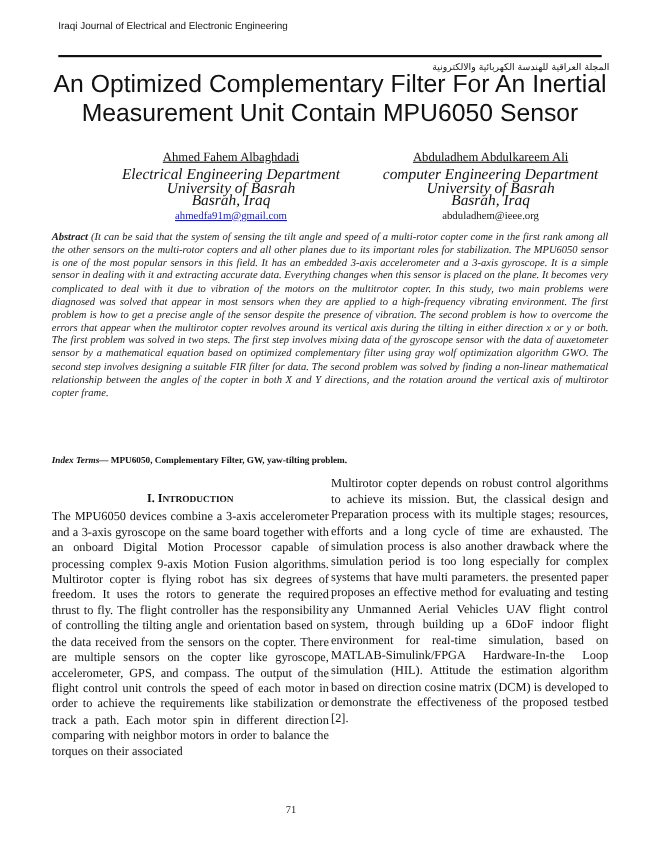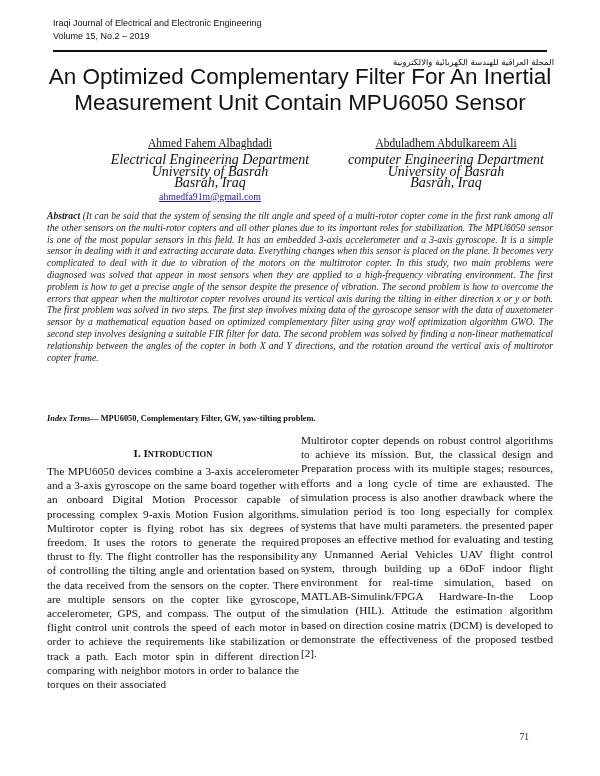--- a/index.html
+++ b/index.html
@@ -19,28 +19,27 @@
   .abstract .label { font-weight: bold; }
   .index { position: absolute; left: 47px; top: 413px; font-family: "Liberation Serif", serif; font-size: 8.4px; line-height: 11px; color: #111; }
   .index .label { font-style: italic; font-weight: bold; }
   .index .terms { font-weight: bold; }
   .col { position: absolute; width: 252px; font-family: "Liberation Serif", serif; font-size: 11.2px; line-height: 14.2px; text-align: justify; color: #111; }
   .col.left { left: 47px; top: 446px; }
   .col.right { left: 301px; top: 433px; }
   .sec-head { text-align: center; font-weight: bold; font-size: 11px; line-height: 14px; margin-bottom: 3px; }
   .sec-head .sc { font-size: 8.5px; }
   .col p { margin: 0; }
-  .pageno { position: absolute; left: 0; width: 529px; top: 732px; text-align: right; font-family: "Liberation Serif", serif; font-size: 9.5px; color: #222; }
+  .pageno { position: absolute; left: 0; width: 529px; top: 732px; text-align: center; font-family: "Liberation Serif", serif; font-size: 9.5px; color: #222; }
 </style>
 </head>
 <body>
 
 <div class="hdr-left">
   <div>Iraqi Journal of Electrical and Electronic Engineering</div>
-  <div>Volume 15, No.2 – 2019</div>
 </div>
 <div class="hdr-right">
   <div>المجلة العراقية للهندسة الكهربائية والالكترونية</div>
 </div>
 <div class="hdr-rule"></div>
 
 <div class="title">
   <div>An Optimized Complementary Filter For An Inertial</div>
   <div>Measurement Unit Contain MPU6050 Sensor</div>
 </div>
@@ -51,20 +50,21 @@
   <div class="aff">University of Basrah</div>
   <div class="aff">Basrah, Iraq</div>
   <div class="email link">ahmedfa91m@gmail.com</div>
 </div>
 
 <div class="author a2">
   <div class="name">Abduladhem Abdulkareem Ali</div>
   <div class="aff">computer Engineering Department</div>
   <div class="aff">University of Basrah</div>
   <div class="aff">Basrah, Iraq</div>
+  <div class="email">abduladhem@ieee.org</div>
 </div>
 
 <div class="abstract"><span class="label">Abstract</span><span> (It can be said that the system of sensing the tilt angle and speed of a multi-rotor copter come in the first rank among all the other sensors on the multi-rotor copters and all other planes due to its important roles for stabilization. The MPU6050 sensor is one of the most popular sensors in this field. It has an embedded 3-axis accelerometer and a 3-axis gyroscope. It is a simple sensor in dealing with it and extracting accurate data. Everything changes when this sensor is placed on the plane. It becomes very complicated to deal with it due to vibration of the motors on the multitrotor copter. In this study, two main problems were diagnosed was solved that appear in most sensors when they are applied to a high-frequency vibrating environment. The first problem is how to get a precise angle of the sensor despite the presence of vibration. The second problem is how to overcome the errors that appear when the multirotor copter revolves around its vertical axis during the tilting in either direction x or y or both. The first problem was solved in two steps. The first step involves mixing data of the gyroscope sensor with the data of auxetometer sensor by a mathematical equation based on optimized complementary filter using gray wolf optimization algorithm GWO. The second step involves designing a suitable FIR filter for data. The second problem was solved by finding a non-linear mathematical relationship between the angles of the copter in both X and Y directions, and the rotation around the vertical axis of multirotor copter frame.</span></div>
 
 <div class="index"><span class="label">Index Terms—</span><span class="terms"> MPU6050, Complementary Filter, GW, yaw-tilting problem.</span></div>
 
 <div class="col left">
   <div class="sec-head"><span>I. I</span><span class="sc">NTRODUCTION</span></div>
   <p>The MPU6050 devices combine a 3-axis accelerometer and a 3-axis gyroscope on the same board together with an onboard Digital Motion Processor capable of processing complex 9-axis Motion Fusion algorithms. Multirotor copter is flying robot has six degrees of freedom. It uses the rotors to generate the required thrust to fly. The flight controller has the responsibility of controlling the tilting angle and orientation based on the data received from the sensors on the copter. There are multiple sensors on the copter like gyroscope, accelerometer, GPS, and compass. The output of the flight control unit controls the speed of each motor in order to achieve the requirements like stabilization or track a path. Each motor spin in different direction comparing with neighbor motors in order to balance the torques on their associated</p>
 </div>

